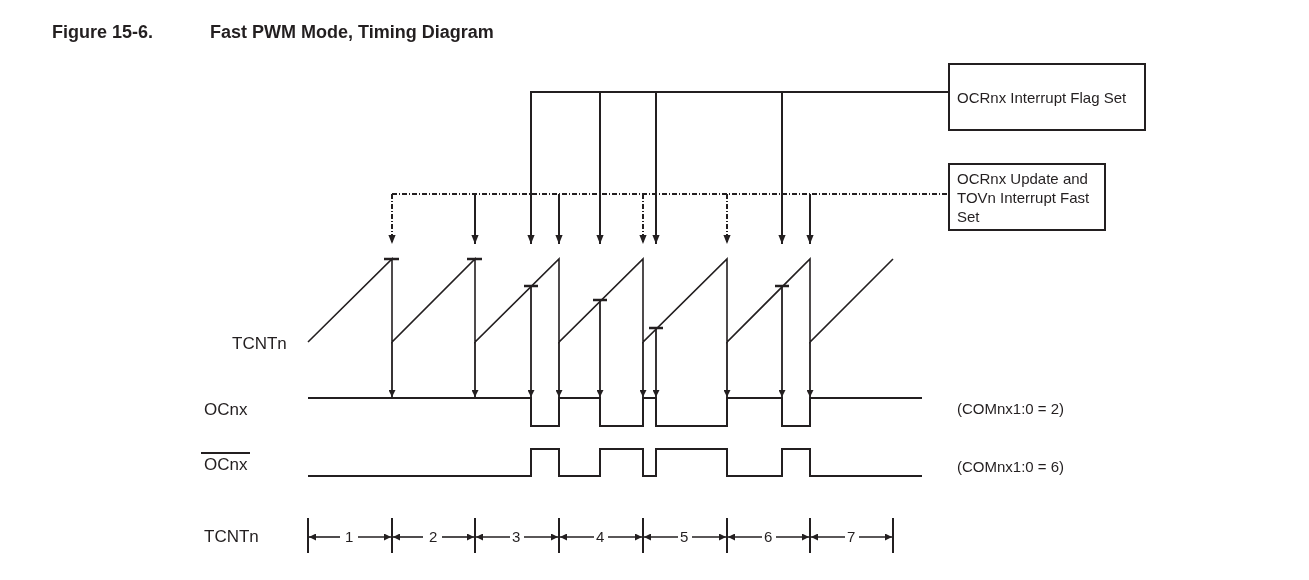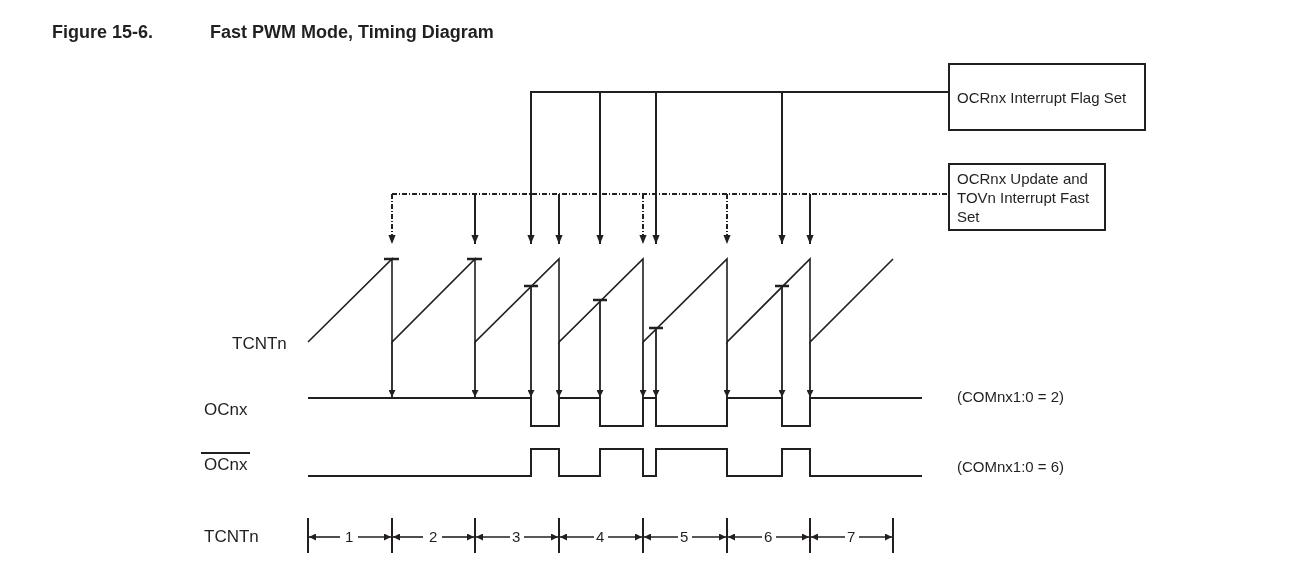--- a/index.html
+++ b/index.html
@@ -116,21 +116,21 @@
     <div>OCRnx Update and</div>
     <div>TOVn Interrupt Fast Set</div>
   </div>
 </div>
 
 <div class="lbl" style="left:204px; top:334px;margin-left:28px;">TCNTn</div>
 <div class="lbl" style="left:204px; top:400px;">OCnx</div>
 <div class="lbl overbar" style="left:201px; top:452px; padding-left:3px; padding-right:3px;">OCnx</div>
 <div class="lbl" style="left:204px; top:527px;">TCNTn</div>
 
-<div class="lbl" style="left:957px; top:388px; font-size:15px;">(COMnx1:0 = 2)</div>
+<div class="lbl" style="left:957px; top:400px; font-size:15px;">(COMnx1:0 = 2)</div>
 <div class="lbl" style="left:957px; top:458px; font-size:15px;">(COMnx1:0 = 6)</div>
 
 <div class="lbl" style="left:345px; top:528px; font-size:15px;">1</div>
 <div class="lbl" style="left:429px; top:528px; font-size:15px;">2</div>
 <div class="lbl" style="left:512px; top:528px; font-size:15px;">3</div>
 <div class="lbl" style="left:596px; top:528px; font-size:15px;">4</div>
 <div class="lbl" style="left:680px; top:528px; font-size:15px;">5</div>
 <div class="lbl" style="left:764px; top:528px; font-size:15px;">6</div>
 <div class="lbl" style="left:847px; top:528px; font-size:15px;">7</div>
 

